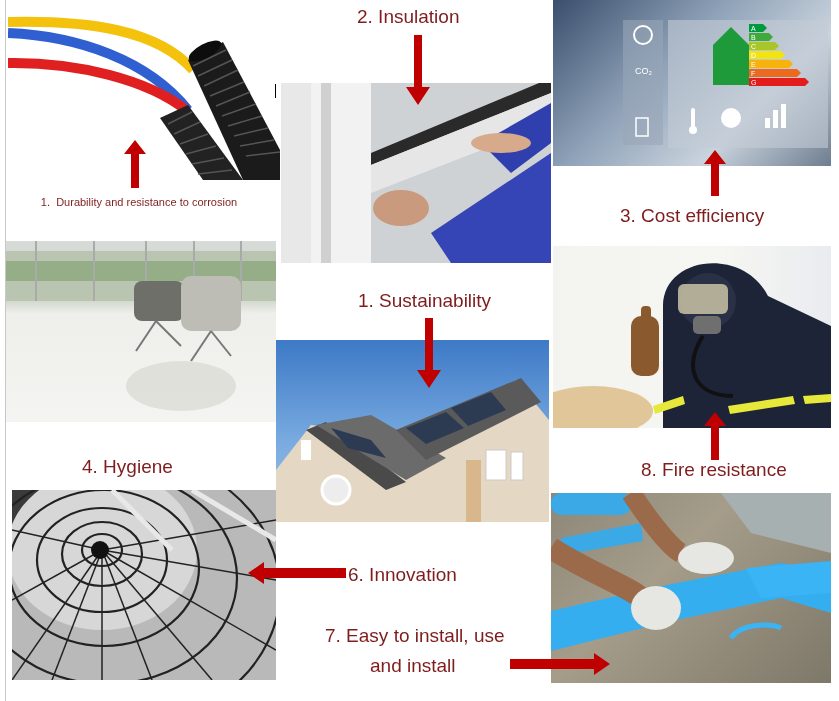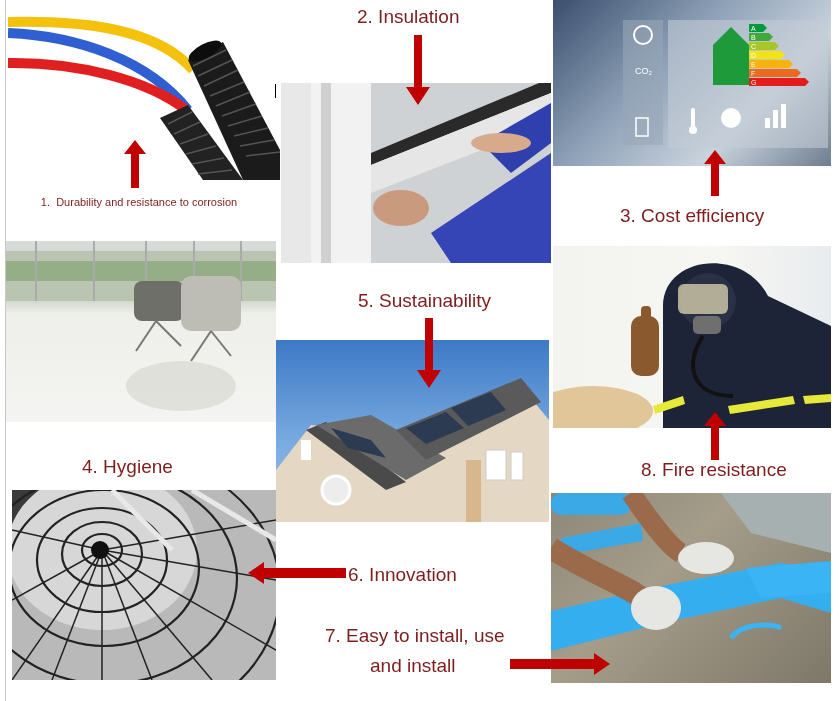--- a/index.html
+++ b/index.html
@@ -145,21 +145,21 @@
         <line x1="150" y1="80" x2="130" y2="110"></line>
         <line x1="150" y1="80" x2="175" y2="105"></line>
         <line x1="205" y1="90" x2="185" y2="120"></line>
         <line x1="205" y1="90" x2="225" y2="115"></line>
       </g>
     <ellipse cx="175" cy="145" rx="55" ry="25" fill="#d8d8d2" opacity="0.7"></ellipse>
   </svg>
 </div>
 <div class="label" style="left:82px;top:456px;">4. Hygiene</div>
 
-<div class="label" style="left:358px;top:290px;">5. Sustainability</div>
+<div class="label" style="left:358px;top:290px;">1. Sustainability</div>
 <div class="photo" id="p5" title="House roof with solar panels">
   <svg width="273" height="182" viewBox="0 0 273 182">
     <polygon points="0,130 35,85 150,100 240,40 273,80 273,182 0,182" fill="#e4d7c4"></polygon>
     <polygon points="30,90 50,82 130,142 110,150" fill="#4a4a4a"></polygon>
     <polygon points="40,85 130,140 170,118 95,75" fill="#6b6b6b"></polygon>
     <polygon points="120,90 245,38 265,62 150,120" fill="#5a5a5a"></polygon>
     <g fill="#2d3b52">
         <polygon points="130,88 170,72 188,88 150,104"></polygon>
         <polygon points="175,68 215,52 230,70 192,86"></polygon>
         <polygon points="55,88 95,100 110,118 72,108"></polygon>

